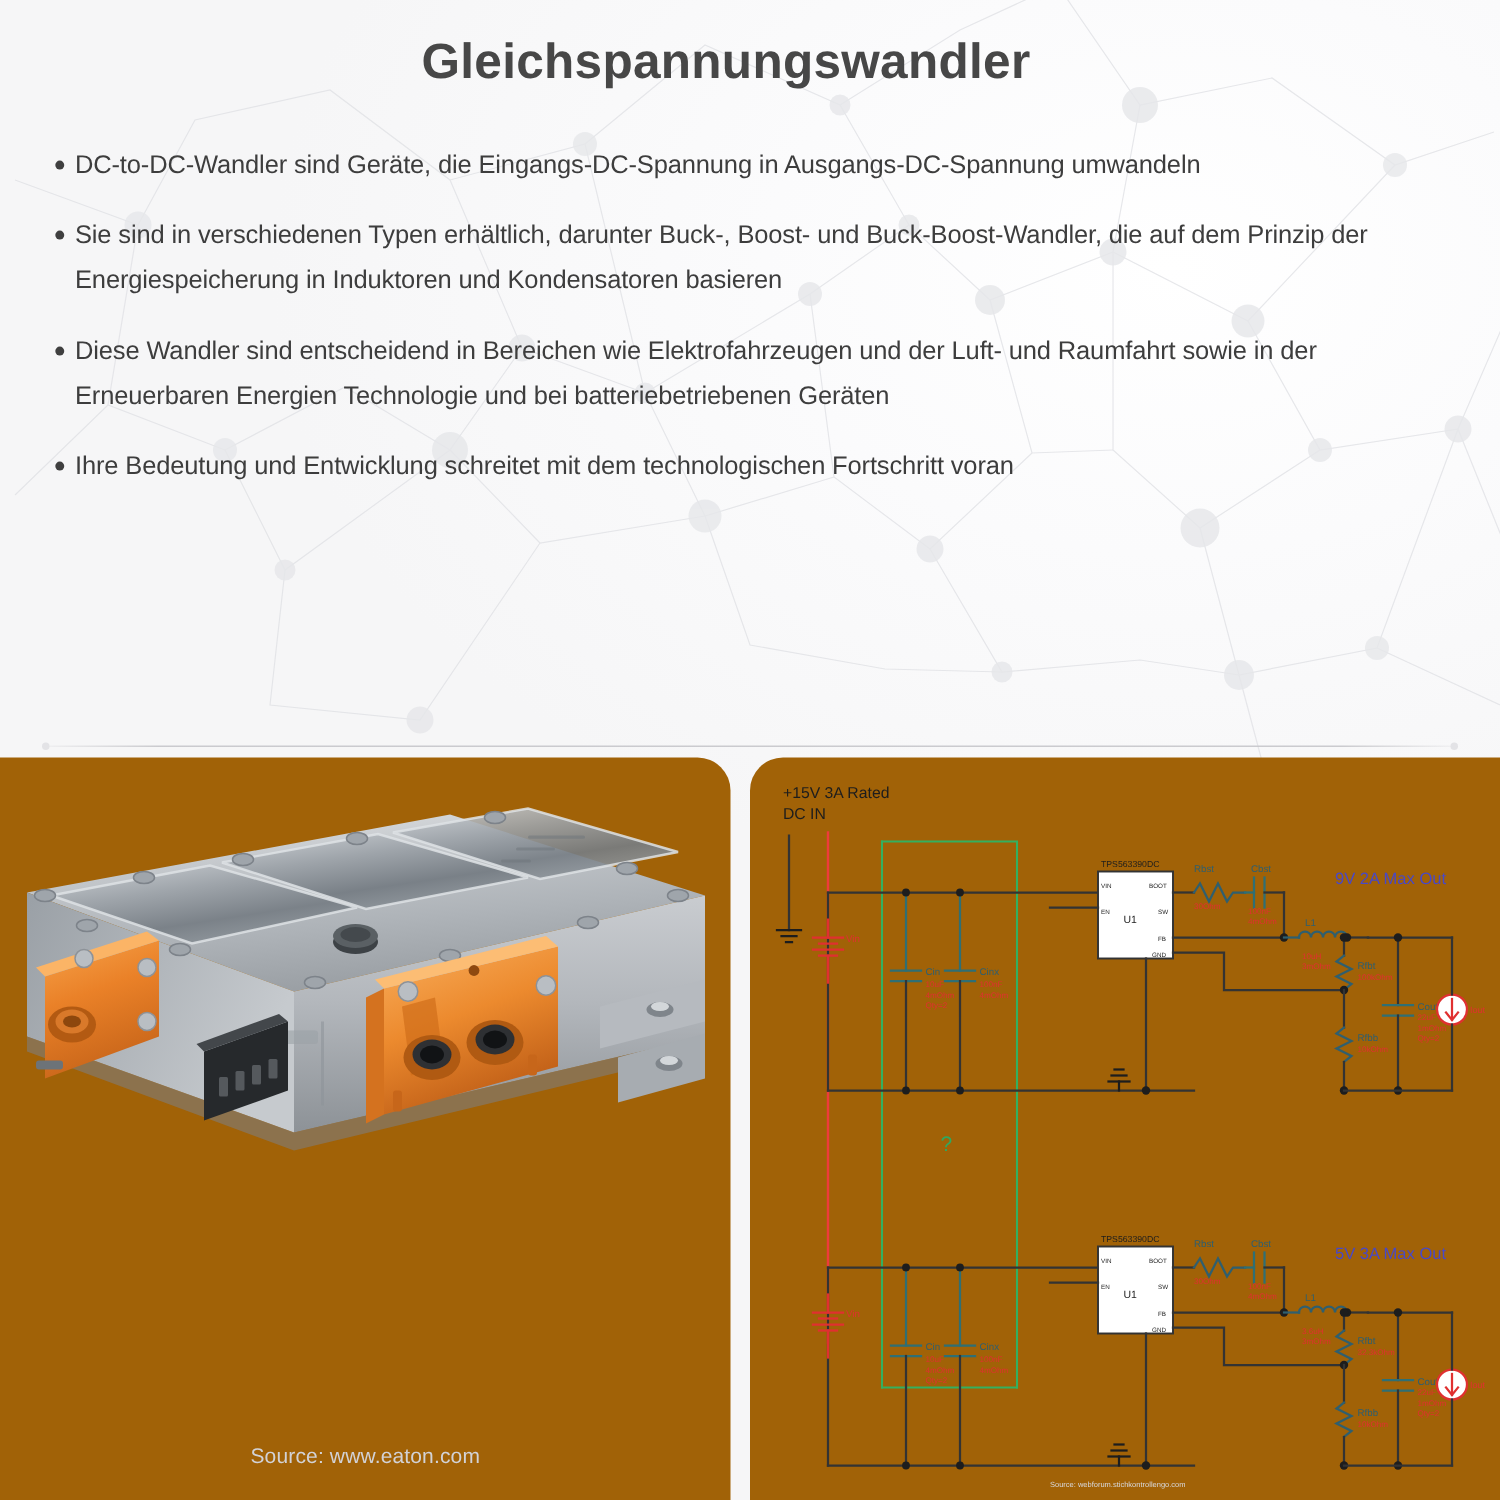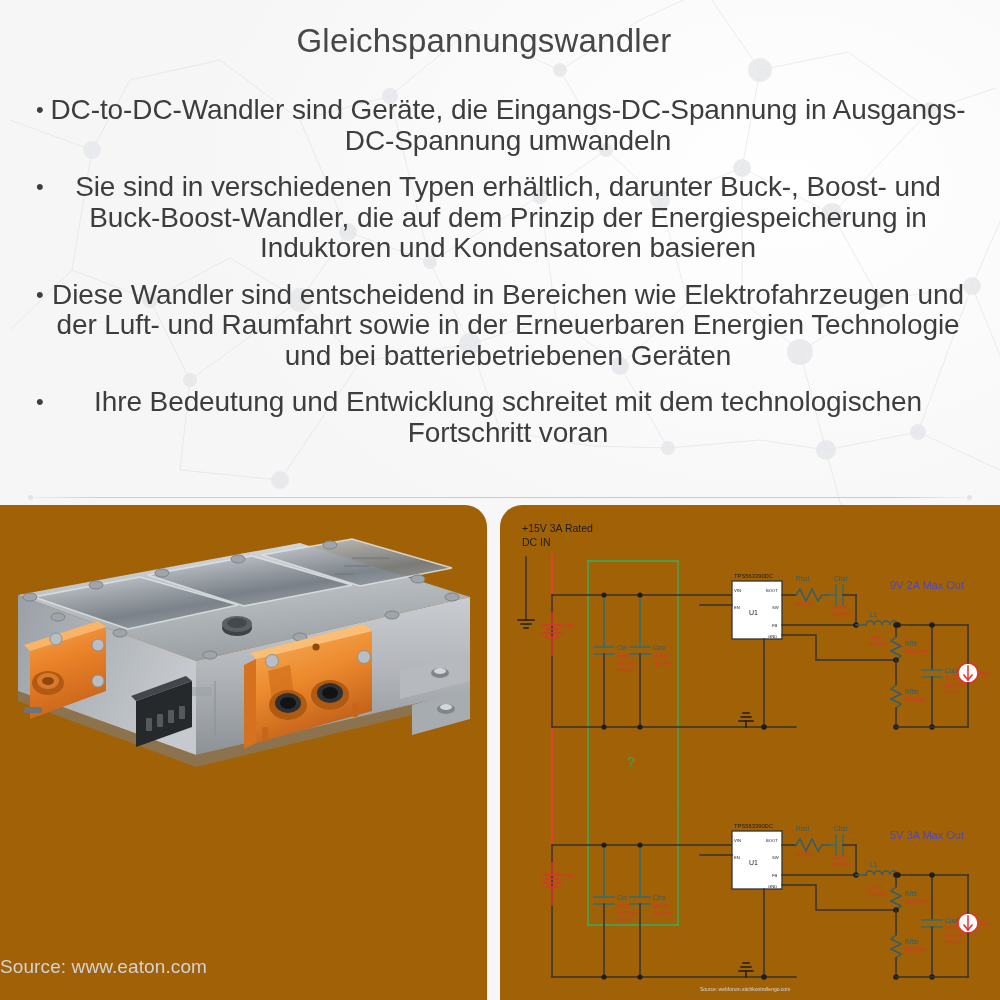--- a/index.html
+++ b/index.html
@@ -40,21 +40,21 @@
     height: 500px;
     z-index: 3;
   }
 
   .slide-title {
     position: absolute;
     left: 0; top: 22px;
     width: 968px;
     text-align: center;
     font-size: 33px;
-    font-weight: 400;
+    font-weight: 700;
     letter-spacing: 0.2px;
     color: #474747;
   }
 
   .bullets {
     position: absolute;
     left: 36px;
     top: 95px;
     width: 930px;
   }
@@ -67,25 +67,24 @@
   .bullet-dot {
     flex: 0 0 auto;
     width: 14px;
     font-size: 22px;
     line-height: 30px;
     color: #3f3f3f;
     text-align: left;
   }
   .bullet-text {
     flex: 1 1 auto;
-    font-size: 28px;
+    font-size: 17px;
     line-height: 30.5px;
     color: #3d3d3d;
     letter-spacing: -0.1px;
-    text-align: center;
   }
 
   
   .divider {
     position: absolute;
     left: 30px;
     top: 497px;
     width: 940px;
     height: 1px;
     background: linear-gradient(90deg, rgba(205,205,208,.15), rgba(198,198,202,.9) 8%, rgba(198,198,202,.9) 92%, rgba(205,205,208,.15));
@@ -123,22 +122,22 @@
     overflow: hidden;
   }
   .card-photo { left: 0;   width: 487px; border-top-left-radius: 0; }
   .card-diagram { left: 500px; width: 500px; border-top-right-radius: 0; }
 
   .photo-caption {
     position: absolute;
     left: 0;
     bottom: 22px;
     width: 487px;
-    text-align: left;
-    font-size: 19px;
+    text-align: center;
+    font-size: 14px;
     color: #d2d2d6;
     letter-spacing: 0.1px;
   }
 
   .photo-stage {
     position: absolute;
     left: 0; top: 0;
     width: 487px; height: 460px;
   }
 

